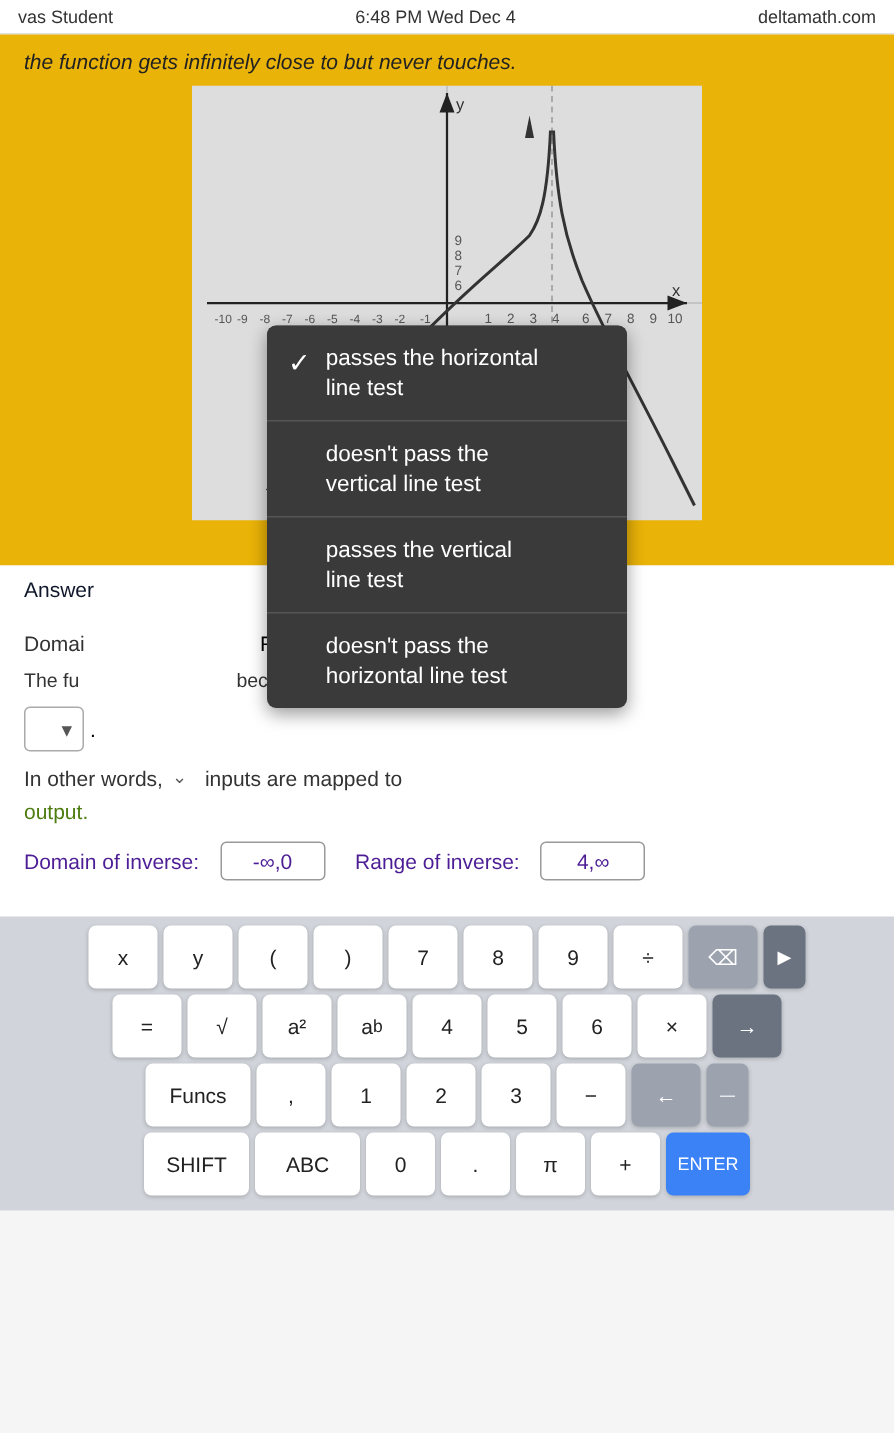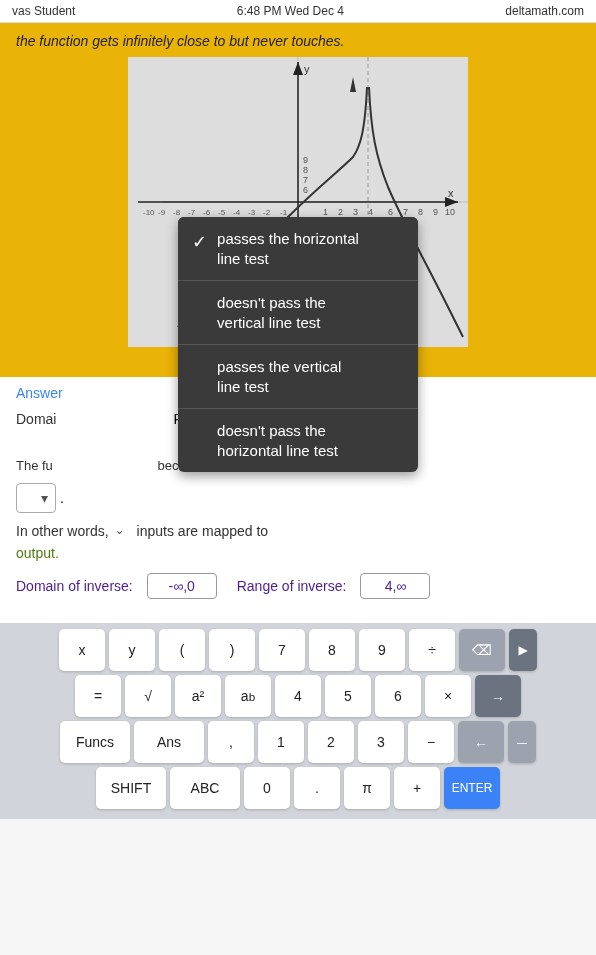--- a/index.html
+++ b/index.html
@@ -94,40 +94,40 @@
       display: flex;
       align-items: center;
       margin-bottom: 10px;
       font-size: 14px;
       color: #333;
     }
 
     .answer-label {
       font-size: 14px;
       font-weight: normal;
-      color: #3b82f6;
+      color: #0f172a;
       margin-right: 8px;
       flex-shrink: 0;
     }
 
     .answer-box {
       border: 1.5px solid #999;
       border-radius: 4px;
       padding: 4px 10px;
       min-width: 70px;
       text-align: center;
       font-size: 14px;
       color: #333;
       background: #fff;
     }
 
     .domain-range-row {
       display: flex;
-      align-items: flex-start;
-      margin-bottom: 20px;
+      align-items: flex-end;
+      margin-bottom: 8px;
       font-size: 14px;
     }
 
     .domain-text {
       color: #333;
       margin-right: 8px;
     }
 
     .explanation-text {
       font-size: 13px;
@@ -426,21 +426,20 @@
     <button class="key">a<sup>b</sup></button>
     <button class="key">4</button>
     <button class="key">5</button>
     <button class="key">6</button>
     <button class="key">×</button>
     <button class="key gray-arrow">→</button>
   </div>
 
   <div class="keyboard-row">
     <button class="key wider">Funcs</button>
-    <button class="key wider">Ans</button>
     <button class="key">,</button>
     <button class="key">1</button>
     <button class="key">2</button>
     <button class="key">3</button>
     <button class="key">−</button>
     <button class="key dark">←</button>
     <button class="key dark" style="min-width:28px; font-size:10px;">—</button>
   </div>
 
   <div class="keyboard-row">

